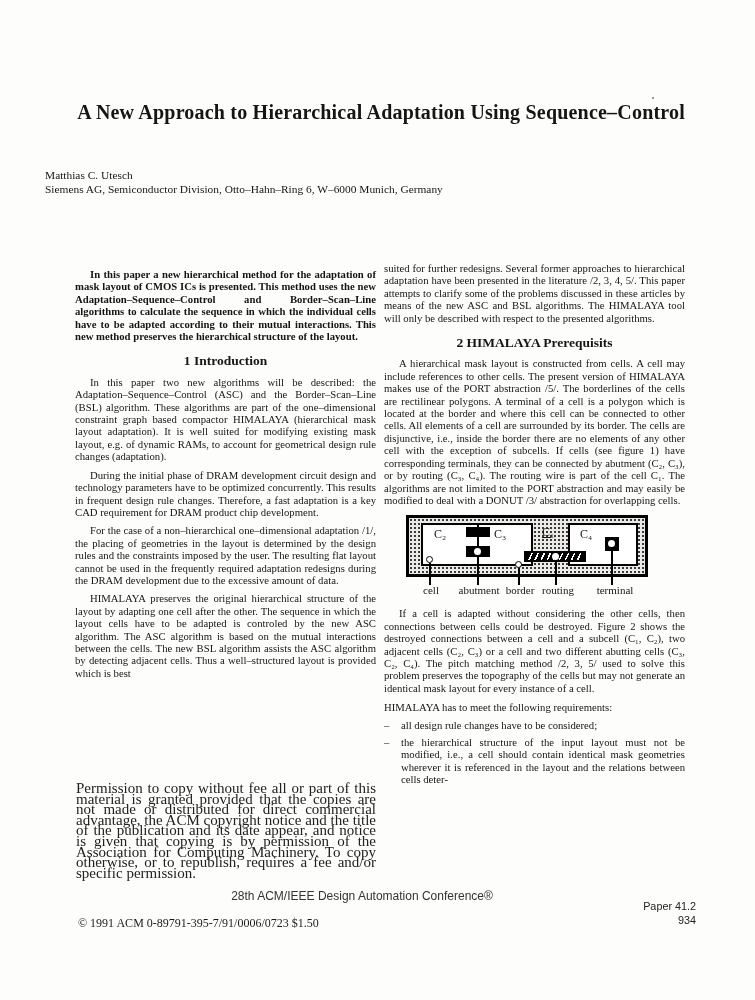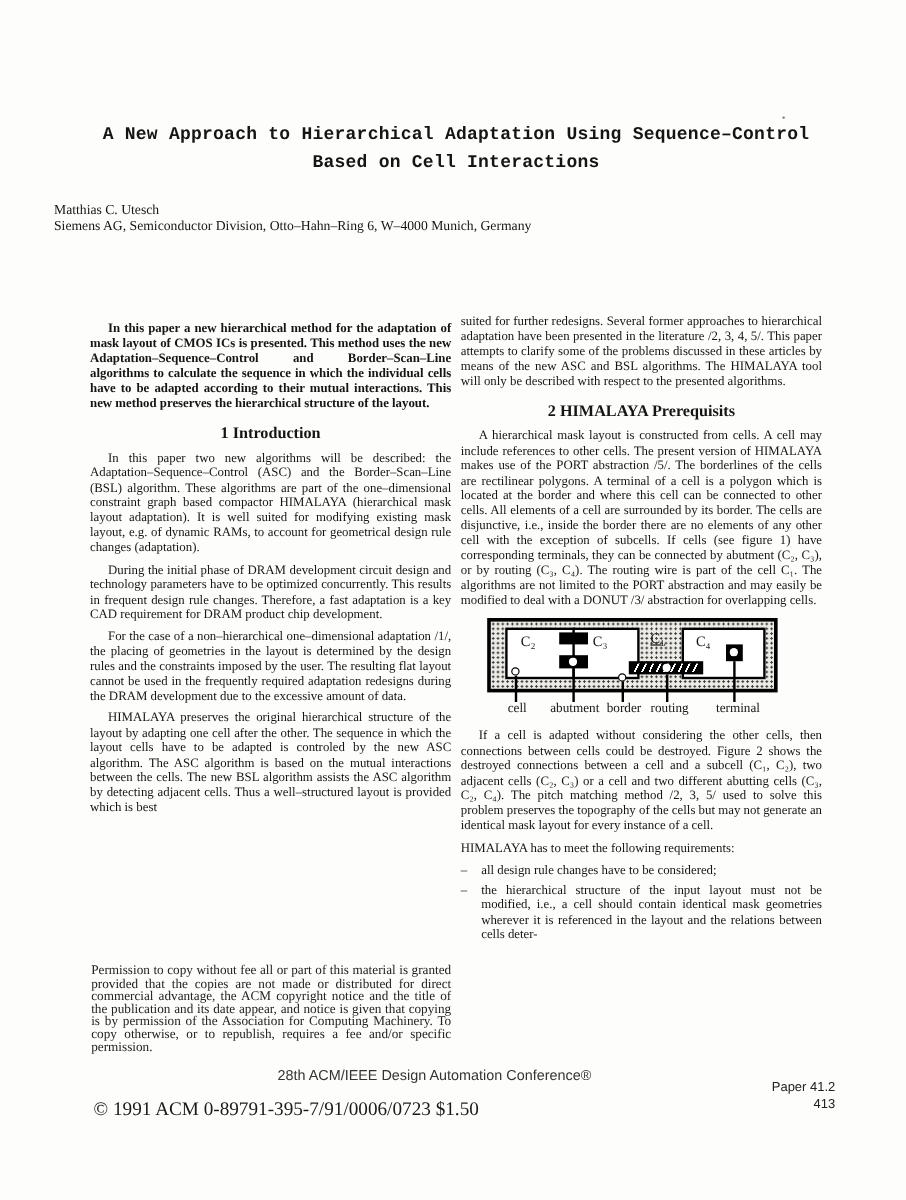--- a/index.html
+++ b/index.html
@@ -6,23 +6,22 @@
   body {
     width:755px; height:1000px;
     background:#fdfdfb;
     font-family:"Liberation Serif","DejaVu Serif",serif;
     color:#151515;
     position:relative;
     overflow:hidden;
   }
   .title {
     position:absolute; top:101px; left:75px; width:610px;
-    text-align:center; font-weight:bold; font-size:15px; line-height:23px;
+    text-align:right; font-weight:bold; font-size:20px; line-height:23px;
     letter-spacing:0.2px;
-    font-family:Liberation Mono, monospace;
   }
   .byline { position:absolute; top:169px; left:45px; width:670px; text-align:left; font-size:11.4px; line-height:13.5px; }
   .byline .affil { display:block; }
   .col {
     position:absolute; width:301px; font-size:10.7px; line-height:12.4px;
     text-align:justify;
   }
   .col-left  { left:75px;  top:262px; }
   .col-right { left:384px; top:262px; }
   .sec-head { text-align:center; font-weight:bold; font-size:13.5px; margin:13px 0 8px 0; }
@@ -70,47 +69,46 @@
   .lead-border { left:112px; top:53px; height:17px; }
   .lead-route  { left:149px; top:47px; height:23px; }
   .lead-term   { left:205px; top:36px; height:34px; }
   .leg { position:absolute; top:69px; transform:translateX(-50%); font-size:11px; white-space:nowrap; }
   .leg-cell { left:25px; } .leg-abut { left:73px; } .leg-border { left:114px; }
   .leg-route { left:152px; } .leg-term { left:209px; }
   .fig-caption { margin:8px 0 0 0; text-indent:0; text-align:left; }
 
   
   .footnote {
-    position:absolute; left:76px; top:804px; width:300px;
-    font-size:11px; line-height:10.6px; text-align:justify; color:#222;
+    position:absolute; left:76px; top:783px; width:300px;
+    font-size:15px; line-height:10.6px; text-align:justify; color:#222;
   }
   .conference {
     position:absolute; left:0; top:889px; width:724px; text-align:center;
     font-family:"Liberation Sans","DejaVu Sans",sans-serif; font-size:12px; color:#333;
   }
   .paper-no {
     position:absolute; right:59px; top:899px; text-align:right;
     font-family:"Liberation Sans","DejaVu Sans",sans-serif; font-size:10.8px; line-height:14px; color:#222;
   }
-  .copyright { position:absolute; left:78px; top:916px; font-size:16px; color:#1a1a1a; }
+  .copyright { position:absolute; left:78px; top:916px; font-size:12px; color:#1a1a1a; }
   .speck { position:absolute; left:652px; top:97px; width:2px; height:2px; background:#777; border-radius:50%; }
 </style>
 </head>
 <body>
 
 <div class="speck"></div>
 
 <div class="title">
   <span>A New Approach to Hierarchical Adaptation Using Sequence–Control</span><br>
-  <span>Based on Cell Interactions</span>
 </div>
 
 <div class="byline">
   <span>Matthias C. Utesch</span>
-  <span class="affil">Siemens AG, Semiconductor Division,  Otto–Hahn–Ring 6, W–4000 Munich, Germany</span>
+  <span class="affil">Siemens AG, Semiconductor Division,  Otto–Hahn–Ring 6, W–6000 Munich, Germany</span>
 </div>
 
 <div class="col col-left">
   <p class="para abstract-body">In this paper a new hierarchical method for the adaptation of mask layout of CMOS ICs is presented. This method uses the new Adaptation–Sequence–Control and Border–Scan–Line algorithms to calculate the sequence in which the individual cells have to be adapted according to their mutual interactions. This new method preserves the hierarchical structure of the layout.</p>
 
   <div class="sec-head">1 Introduction</div>
   <p class="para">In this paper two new algorithms will be described: the Adaptation–Sequence–Control (ASC) and the Border–Scan–Line (BSL) algorithm. These algorithms are part of the one–dimensional constraint graph based compactor HIMALAYA (hierarchical mask layout adaptation). It is well suited for modifying existing mask layout, e.g. of dynamic RAMs, to account for geometrical design rule changes (adaptation).</p>
   <p class="para">During the initial phase of DRAM development circuit design and technology parameters have to be optimized concurrently. This results in frequent design rule changes. Therefore, a fast adaptation is a key CAD requirement for DRAM product chip development.</p>
   <p class="para">For the case of a non–hierarchical one–dimensional adaptation /1/, the placing of geometries in the layout is determined by the design rules and the constraints imposed by the user. The resulting flat layout cannot be used in the frequently required adaptation redesigns during the DRAM development due to the excessive amount of data.</p>
   <p class="para">HIMALAYA preserves the original hierarchical structure of the layout by adapting one cell after the other. The sequence in which the layout cells have to be adapted is controled by the new ASC algorithm. The ASC algorithm is based on the mutual interactions between the cells. The new BSL algorithm assists the ASC algorithm by detecting adjacent cells. Thus a well–structured layout is provided which is best</p>
@@ -167,15 +165,15 @@
   <div class="bullet">
     <span class="dash">–</span>
     <span class="btext">the hierarchical structure of the input layout must not be modified, i.e., a cell should contain identical mask geometries wherever it is referenced in the layout and the relations between cells deter-</span>
   </div>
 </div>
 
 <div class="footnote">Permission to copy without fee all or part of this material is granted provided that the copies are not made or distributed for direct commercial advantage, the ACM copyright notice and the title of the publication and its date appear, and notice is given that copying is by permission of the Association for Computing Machinery. To copy otherwise, or to republish, requires a fee and/or specific permission.</div>
 <div class="conference">28th ACM/IEEE Design Automation Conference®</div>
 <div class="paper-no">
   <span>Paper 41.2</span><br>
-  <span>413</span>
+  <span>934</span>
 </div>
 <div class="copyright">© 1991 ACM 0-89791-395-7/91/0006/0723 $1.50</div>
 
 </body></html>

